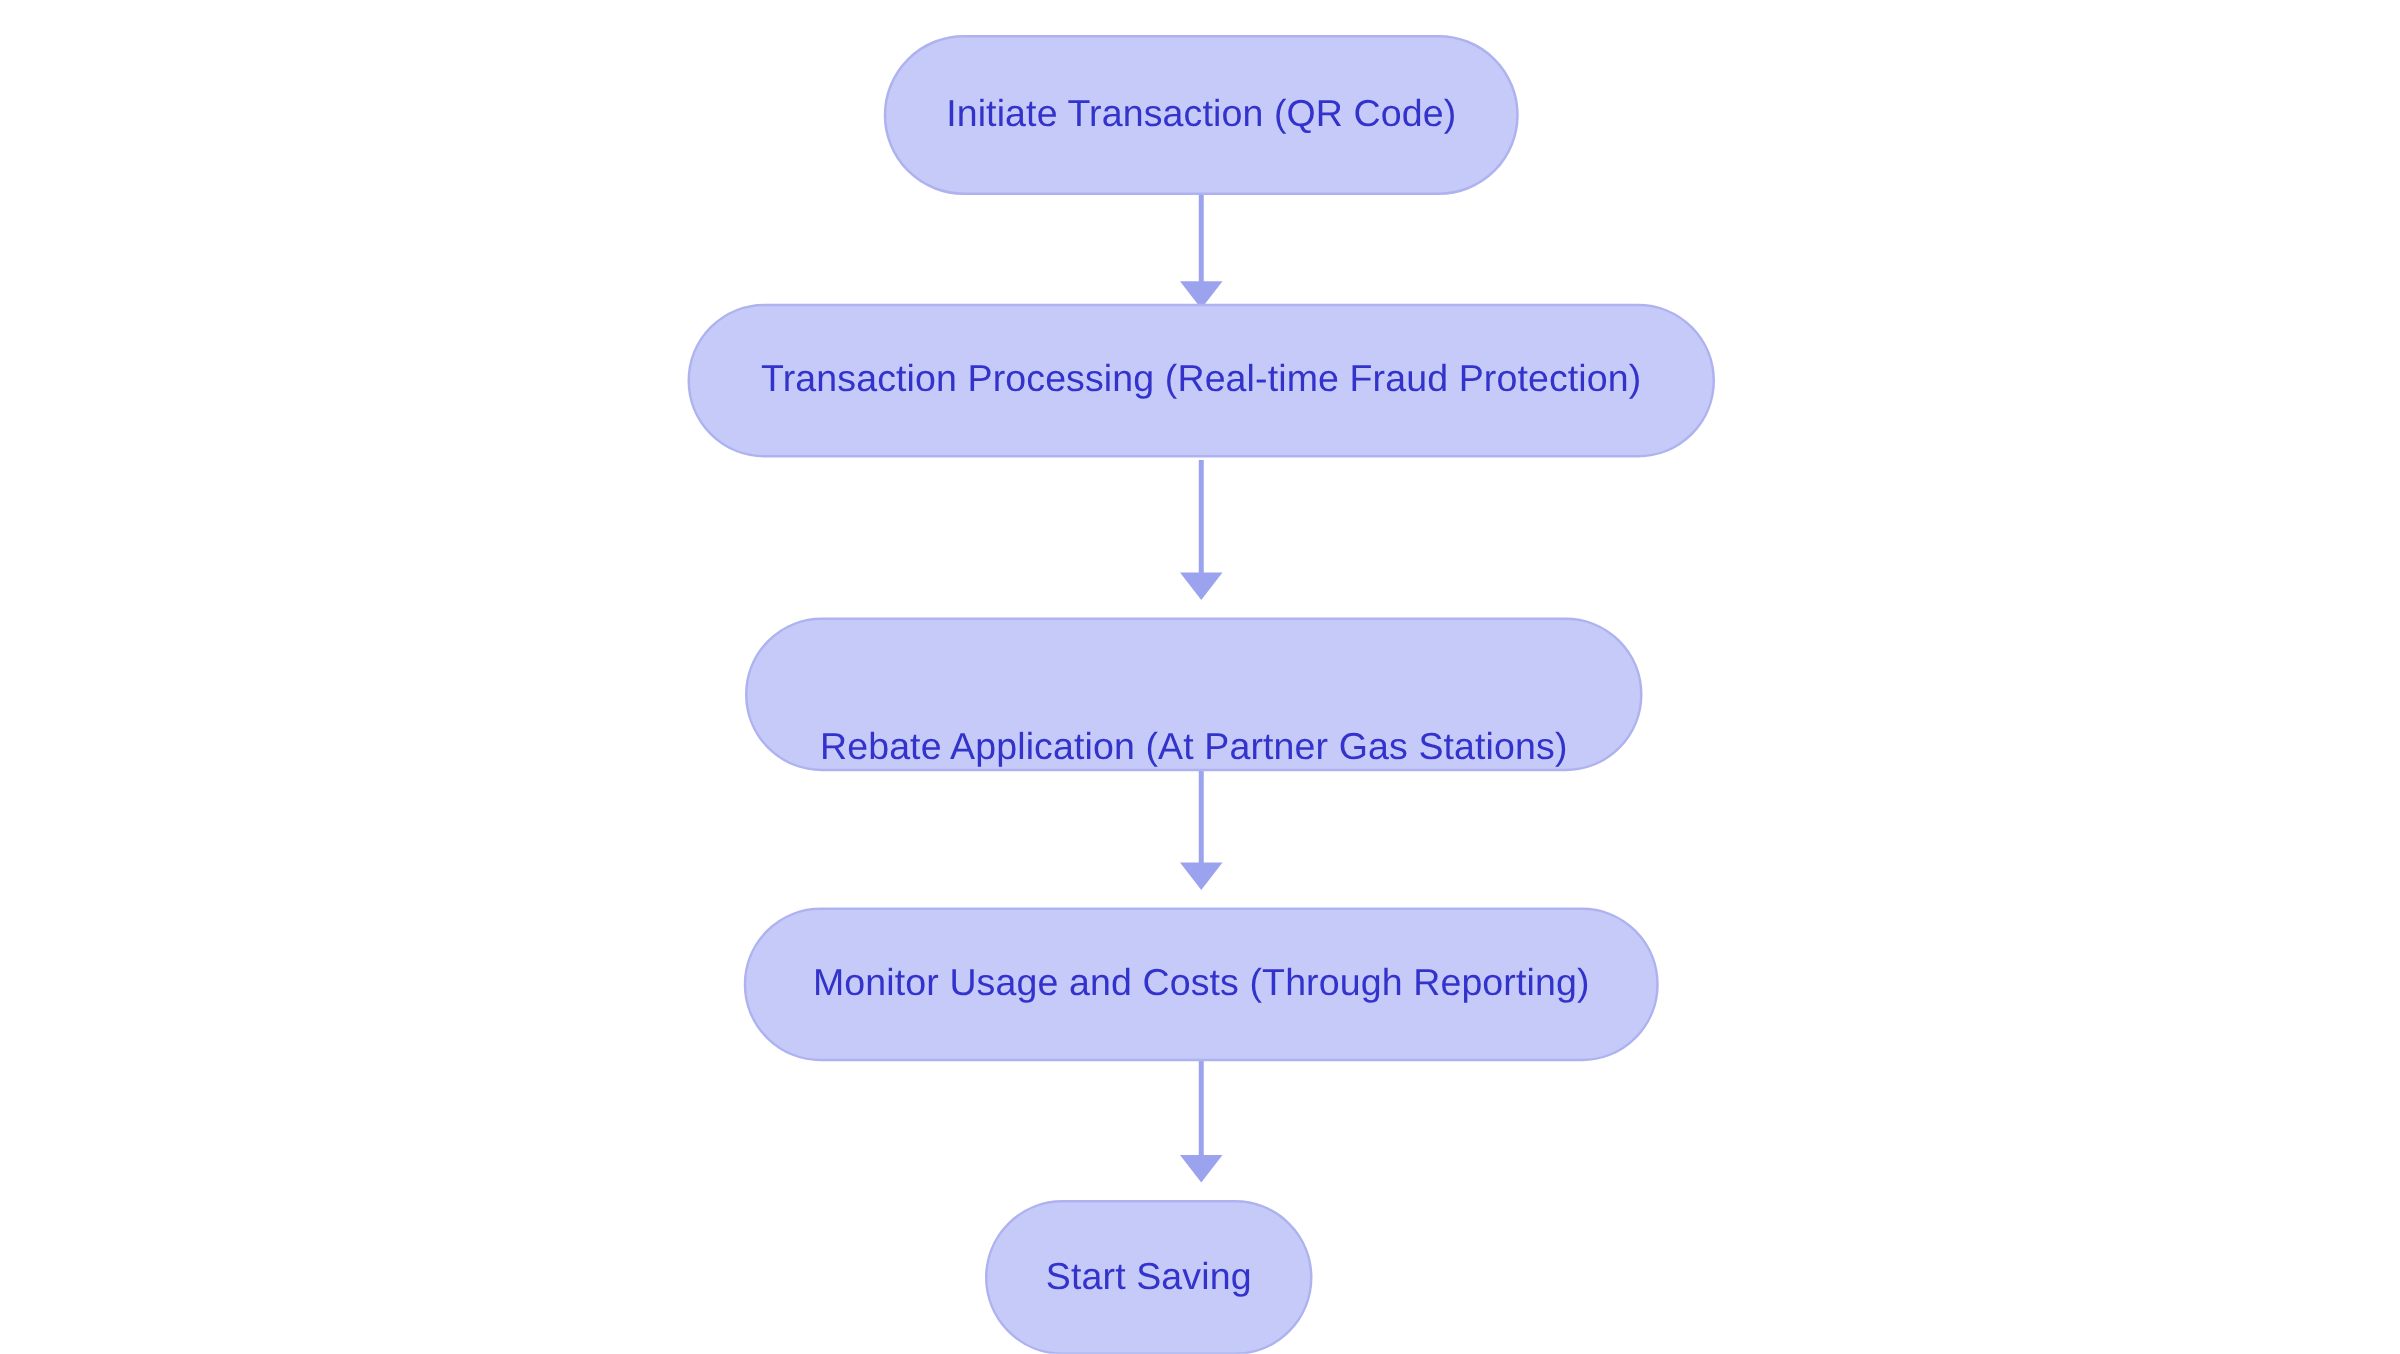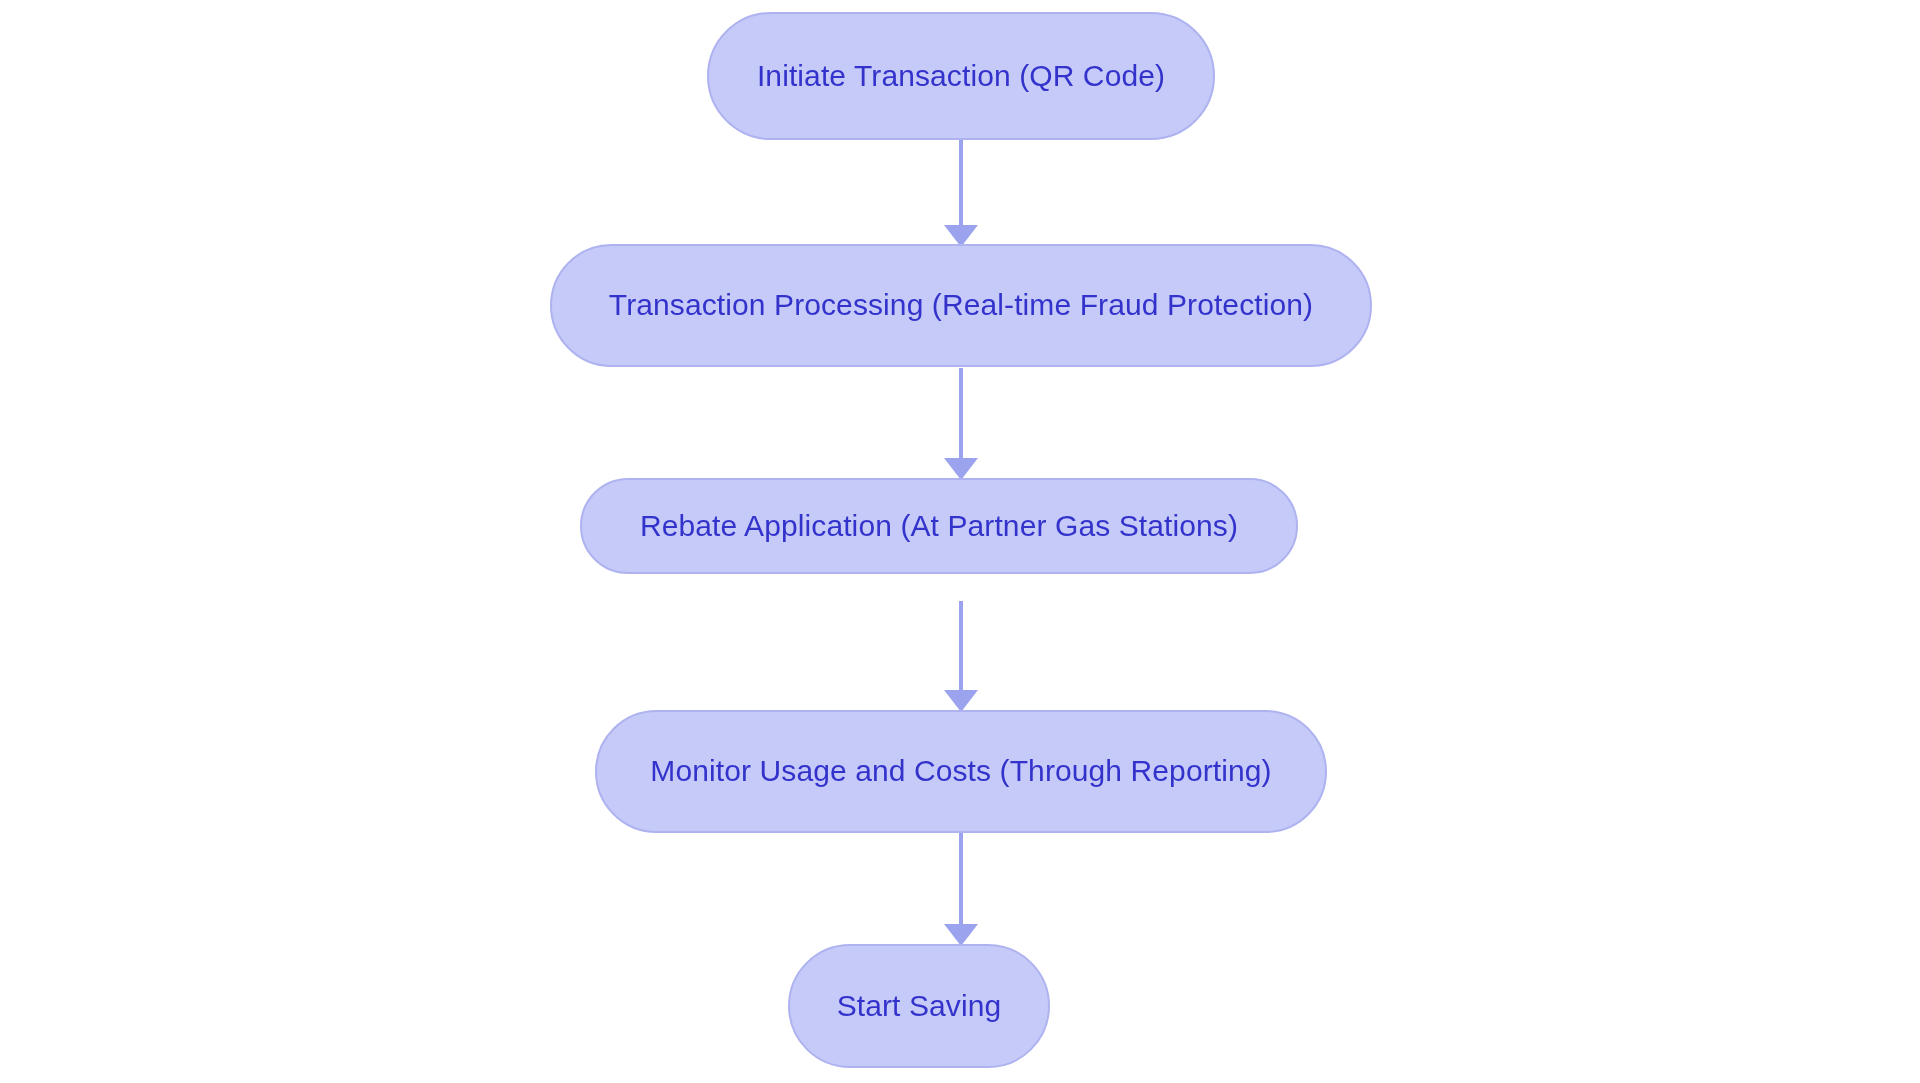--- a/index.html
+++ b/index.html
@@ -27,36 +27,37 @@
     position: absolute;
     box-sizing: border-box;
     display: flex;
     align-items: center;
     justify-content: center;
     background: #c5caf9;
     border: 2px solid #aeb3f0;
     border-radius: 999px;
     text-align: center;
     user-select: none;
+    margin-top: 16px;
   }
   .node-label {
     font-family: "Liberation Sans", sans-serif;
     font-size: 30px;
     font-weight: 400;
     letter-spacing: 0.1px;
     color: #3333cc;
     line-height: 1.15;
     white-space: nowrap;
     padding: 0 10px;
   }
 
   
   #node-0 { left: 707px;  top: 12px;   width: 508px; height: 128px; }
-  #node-1 { left: 550px;  top: 244px;  width: 822px; height: 123px; }
-  #node-2 { left: 580px;  top: 478px;  width: 718px; height: 96px; }
+  #node-1 { left: 550px;  top: 227px;  width: 822px; height: 123px; }
+  #node-2 { left: 596px;  top: 478px;  width: 718px; height: 123px; align-items: flex-end; }
   #node-3 { left: 595px;  top: 710px;  width: 732px; height: 123px; }
   #node-4 { left: 788px;  top: 944px;  width: 262px; height: 124px; }
 
   
   .connector {
     position: absolute;
     left: 0;
     top: 0;
     width: 1920px;
     height: 1083px;

